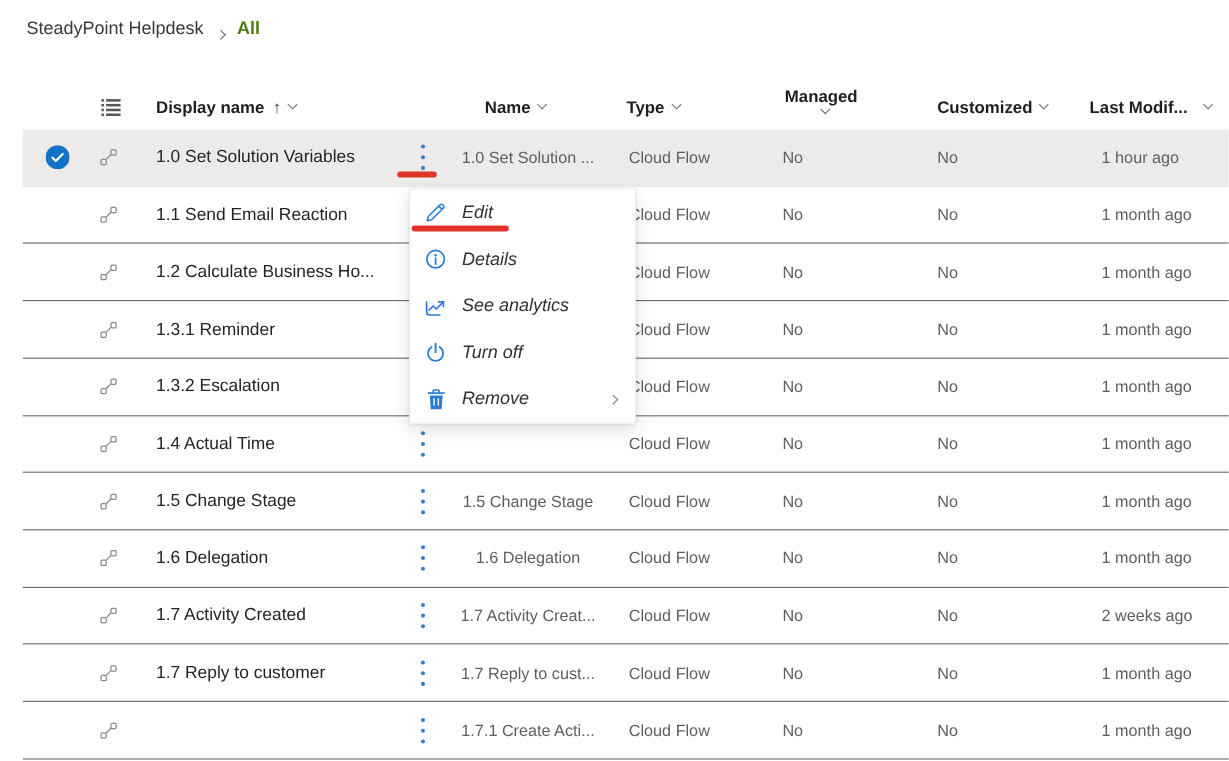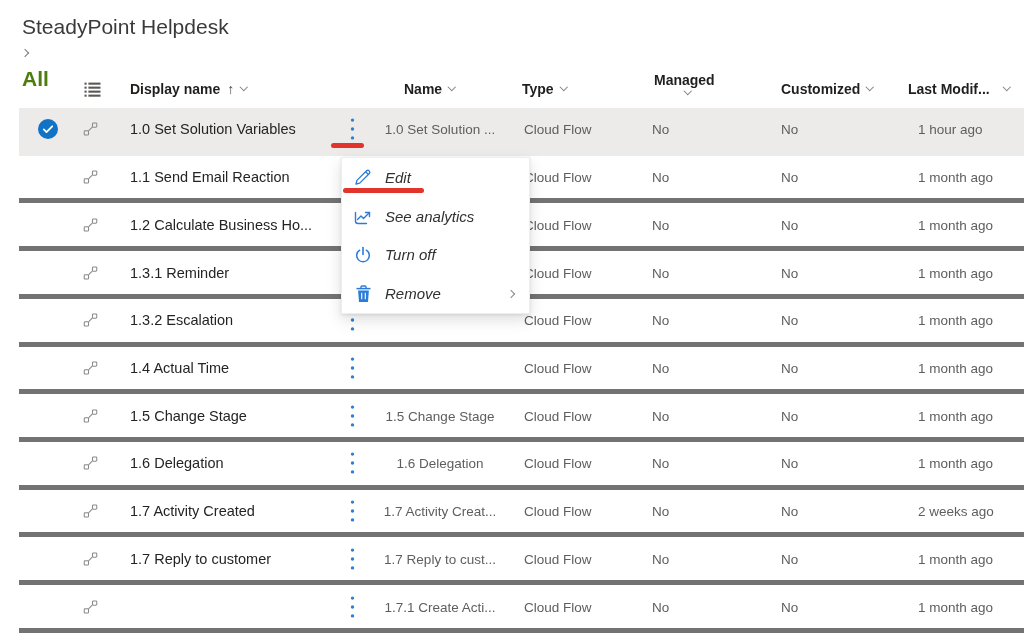--- a/index.html
+++ b/index.html
@@ -3,21 +3,21 @@
 <meta charset="utf-8">
 <style>
   * { margin:0; padding:0; box-sizing:border-box; }
   html,body { background:#fff; }
   .page {
     position:relative; width:1024px; height:634px; background:#ffffff;
     font-family:"Liberation Sans", sans-serif; overflow:hidden; color:#252423;
   }
 
   
-  .breadcrumb { position:absolute; left:22px; top:15px; display:flex; align-items:flex-start; gap:11px; font-size:21px; color:#3b3a39;flex-direction:column; }
+  .breadcrumb { position:absolute; left:22px; top:15px; display:flex; align-items:flex-end; gap:11px; font-size:15px; color:#3b3a39; }
   .bc-current { font-weight:700; color:#4d7c0f; }
 
   
   .chev { display:inline-block; border-right:1.5px solid #7a7977; border-bottom:1.5px solid #7a7977; }
   .chev-right { width:6px; height:6px; transform:rotate(-45deg); }
   .chev-down  { width:5.5px; height:5.5px; transform:rotate(45deg); margin-left:7px; margin-bottom:4px; }
 
   
   .grid-header { position:absolute; left:0; right:0; top:72px; height:34px; font-size:14px; font-weight:700; color:#201f1e; }
   .hcell { position:absolute; top:0; height:34px; display:flex; align-items:center; cursor:pointer; }
@@ -26,21 +26,21 @@
   .h-name      { left:404px; }
   .h-type      { left:522px; }
   .h-managed   { left:654px;flex-direction:column; }
   .h-custom    { left:781px; }
   .h-modified  { left:908px; }
   .h-modified .chev-down { margin-left:14px; }
   .sort-arrow { font-weight:400; color:#484644; margin-left:7px; font-size:14px; }
 
   
   .rows { position:absolute; left:19px; right:0; top:108px; }
-  .row { position:relative; height:47.72px; border-bottom:5px solid #737373; }
+  .row { position:relative; height:47.72px; border-bottom:1px solid #737373; }
   .row.selected { background:#edebe9; border-bottom-color:#edebe9; }
   .cell { position:absolute; top:50%; transform:translateY(-50%); white-space:nowrap; }
   .c-check  { left:19px; display:flex; }
   .c-flow   { left:64px; display:flex; color:#8a8886; }
   .c-display{ left:111px; font-size:14.5px; color:#252423; }
   .c-dots   { left:331px; display:flex; cursor:pointer; }
   .gray { font-size:13.5px; color:#605e5c; }
   .c-name   { left:346px; width:150px; text-align:center; }
   .c-type   { left:505px; }
   .c-managed{ left:633px; }
@@ -422,20 +422,30 @@
 
   <div class="context-menu" id="menu">
       <div class="menu-item">
         <span class="mi-icon">
           <svg width="18" height="18" viewBox="0 0 18 18" fill="none" stroke="currentColor" stroke-width="1.3" stroke-linejoin="round">
             <path d="M2 16l.9-3.6L12.6 2.7a2 2 0 0 1 2.8 2.8L5.7 15.1 2 16z"></path>
             <path d="M11.6 3.7l2.8 2.8"></path>
           </svg>
         </span>
         <span class="mi-label">Edit</span>
+      </div>
+      <div class="menu-item">
+        <span class="mi-icon">
+          <svg width="18" height="18" viewBox="0 0 18 18" fill="none">
+            <circle cx="9" cy="9" r="7.3" stroke="currentColor" stroke-width="1.4"></circle>
+            <circle cx="9" cy="5.7" r="1" fill="currentColor"></circle>
+            <path d="M9 8.2v4.8" stroke="currentColor" stroke-width="1.5" stroke-linecap="round"></path>
+          </svg>
+        </span>
+        <span class="mi-label">Details</span>
       </div>
       <div class="menu-item">
         <span class="mi-icon">
           <svg width="18" height="18" viewBox="0 0 18 18" fill="none" stroke="currentColor" stroke-width="1.4">
             <path d="M1.5 5.5v8.5a2.5 2.5 0 0 0 2.5 2.5h8.5" stroke-linecap="round"></path>
             <path d="M3.5 12.5l3.5-3.5 2.5 2.5 6-6" stroke-linecap="round" stroke-linejoin="round"></path>
             <path d="M11.5 5.5h4v4" stroke-linecap="round" stroke-linejoin="round"></path>
           </svg>
         </span>
         <span class="mi-label">See analytics</span>

